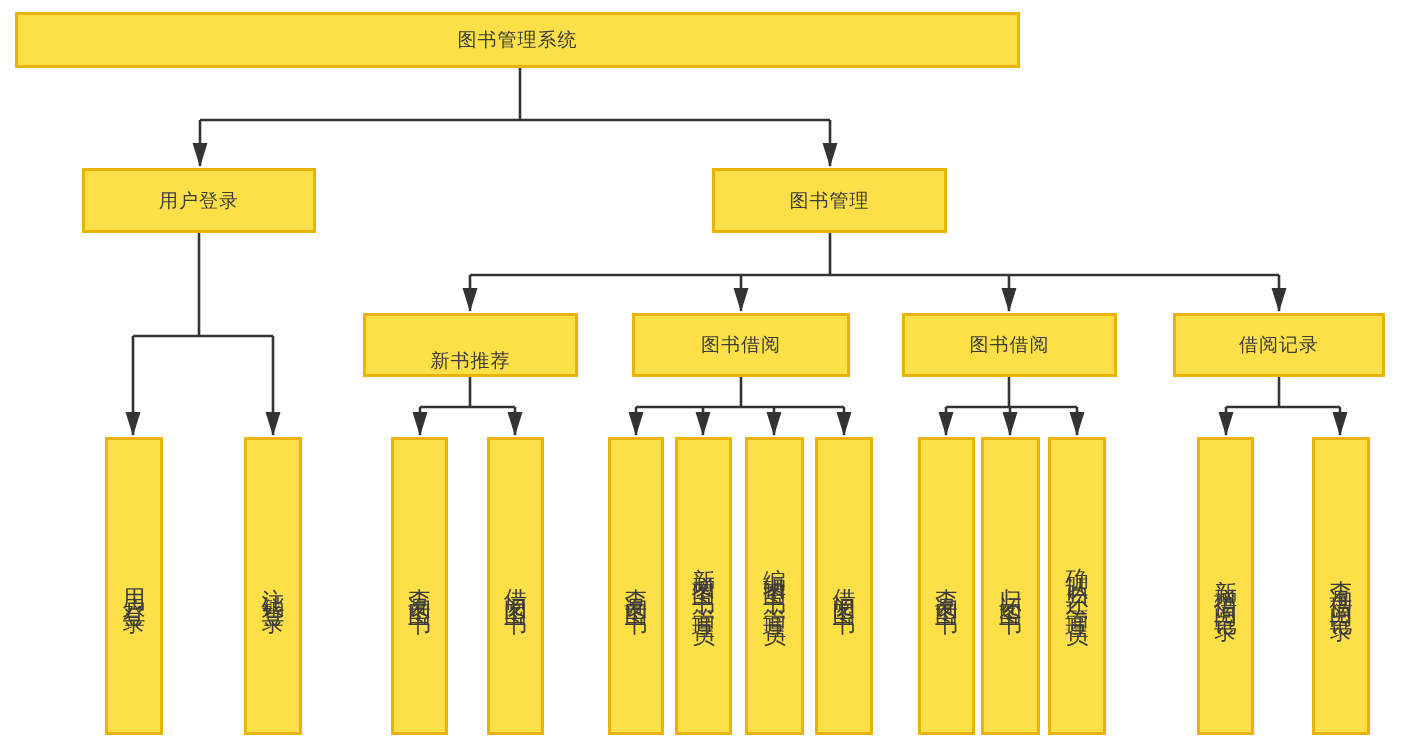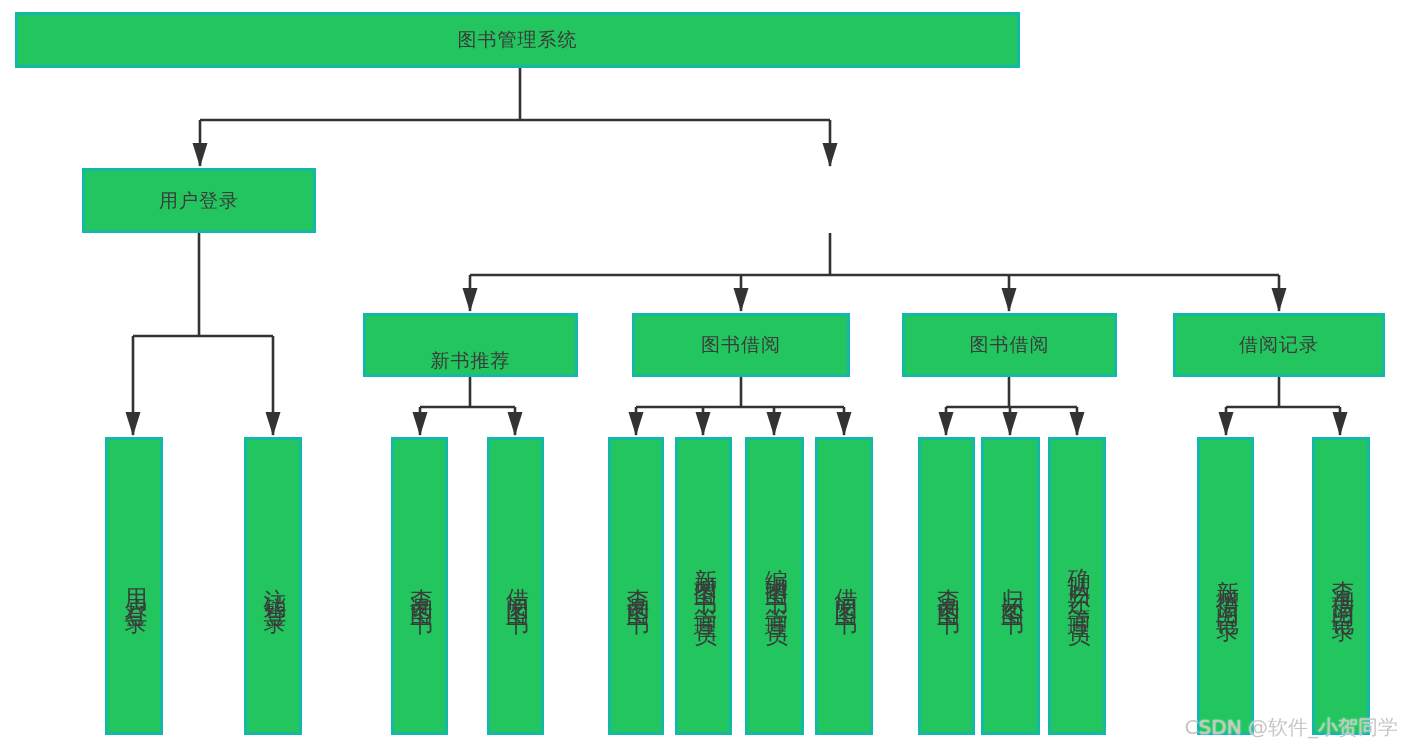--- a/index.html
+++ b/index.html
@@ -16,27 +16,26 @@
     overflow: hidden;
   }
   .wires {
     position: absolute;
     left: 0; top: 0;
     width: 1405px; height: 747px;
   }
   .box {
     position: absolute;
     box-sizing: border-box;
-    border: 3px solid #14b8a6;
-    background: #22c55e;
+    border: 3px solid #eab308;
+    background: #fde047;
     display: flex;
     align-items: center;
     justify-content: center;
     color: #3b3b3b;
-    font-family: Liberation Mono, monospace;
   }
   .hlabel {
     font-size: 19px;
     letter-spacing: 1px;
     white-space: nowrap;
   }
   .vbox { z-index: 2; }
   .vlabel {
     writing-mode: vertical-rl;
     text-orientation: mixed;
@@ -111,20 +110,23 @@
     </g>
   </svg>
 
   <div class="box" style="left:15px; top:12px; width:1005px; height:56px;">
     <span class="hlabel">图书管理系统</span>
   </div>
 
   <div class="box" style="left:82px; top:168px; width:234px; height:65px;">
     <span class="hlabel">用户登录</span>
   </div>
+  <div class="box" style="left:712px; top:168px; width:235px; height:65px;">
+    <span class="hlabel">图书管理</span>
+  </div>
 
   <div class="box" style="left:363px; top:313px; width:215px; height:64px;align-items:flex-end;">
     <span class="hlabel">新书推荐</span>
   </div>
   <div class="box" style="left:632px; top:313px; width:218px; height:64px;">
     <span class="hlabel">图书借阅</span>
   </div>
   <div class="box" style="left:902px; top:313px; width:215px; height:64px;">
     <span class="hlabel">图书借阅</span>
   </div>
@@ -169,15 +171,14 @@
     <span class="vlabel">确认归还（管理员）</span>
   </div>
 
   <div class="box vbox" style="left:1197px; top:437px; width:57px; height:298px;">
     <span class="vlabel">新增借阅记录</span>
   </div>
   <div class="box vbox" style="left:1312px; top:437px; width:58px; height:298px;">
     <span class="vlabel">查询借阅记录</span>
   </div>
 
-  <div class="watermark">CSDN @软件_小贺同学</div>
 
 </div>
 
 </body></html>

